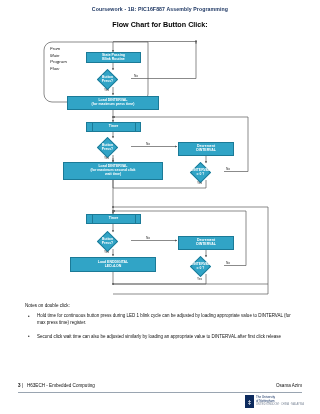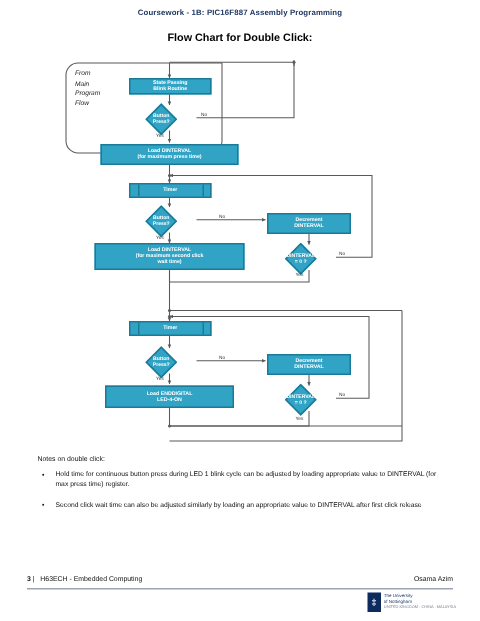--- a/index.html
+++ b/index.html
@@ -134,21 +134,21 @@
   .logo .wordmark{display:flex;flex-direction:column;justify-content:center;gap:1.2px;}
   .logo .wordmark span{display:block;font-size:3px;color:#0d2b5e;line-height:1;white-space:nowrap;}
   .logo .wordmark .w3{color:#7a8596;font-size:2.6px;}
 </style>
 </head>
 <body>
 
 <div class="page">
 
   <div class="course-title">Coursework - 1B: PIC16F887 Assembly Programming</div>
-  <div class="chart-title">Flow Chart for Double Click:</div>
+  <div class="chart-title">Flow Chart for Button Click:</div>
 
   <div class="chart">
 
     <svg width="320" height="265">
       <defs>
         <marker id="ah" markerWidth="5" markerHeight="5" refX="3.4" refY="1.7" orient="auto">
           <path d="M0,0 L3.6,1.7 L0,3.4 z" fill="#595959"></path>
         </marker>
       </defs>
       <g stroke="#595959" stroke-width="0.7" fill="none">

